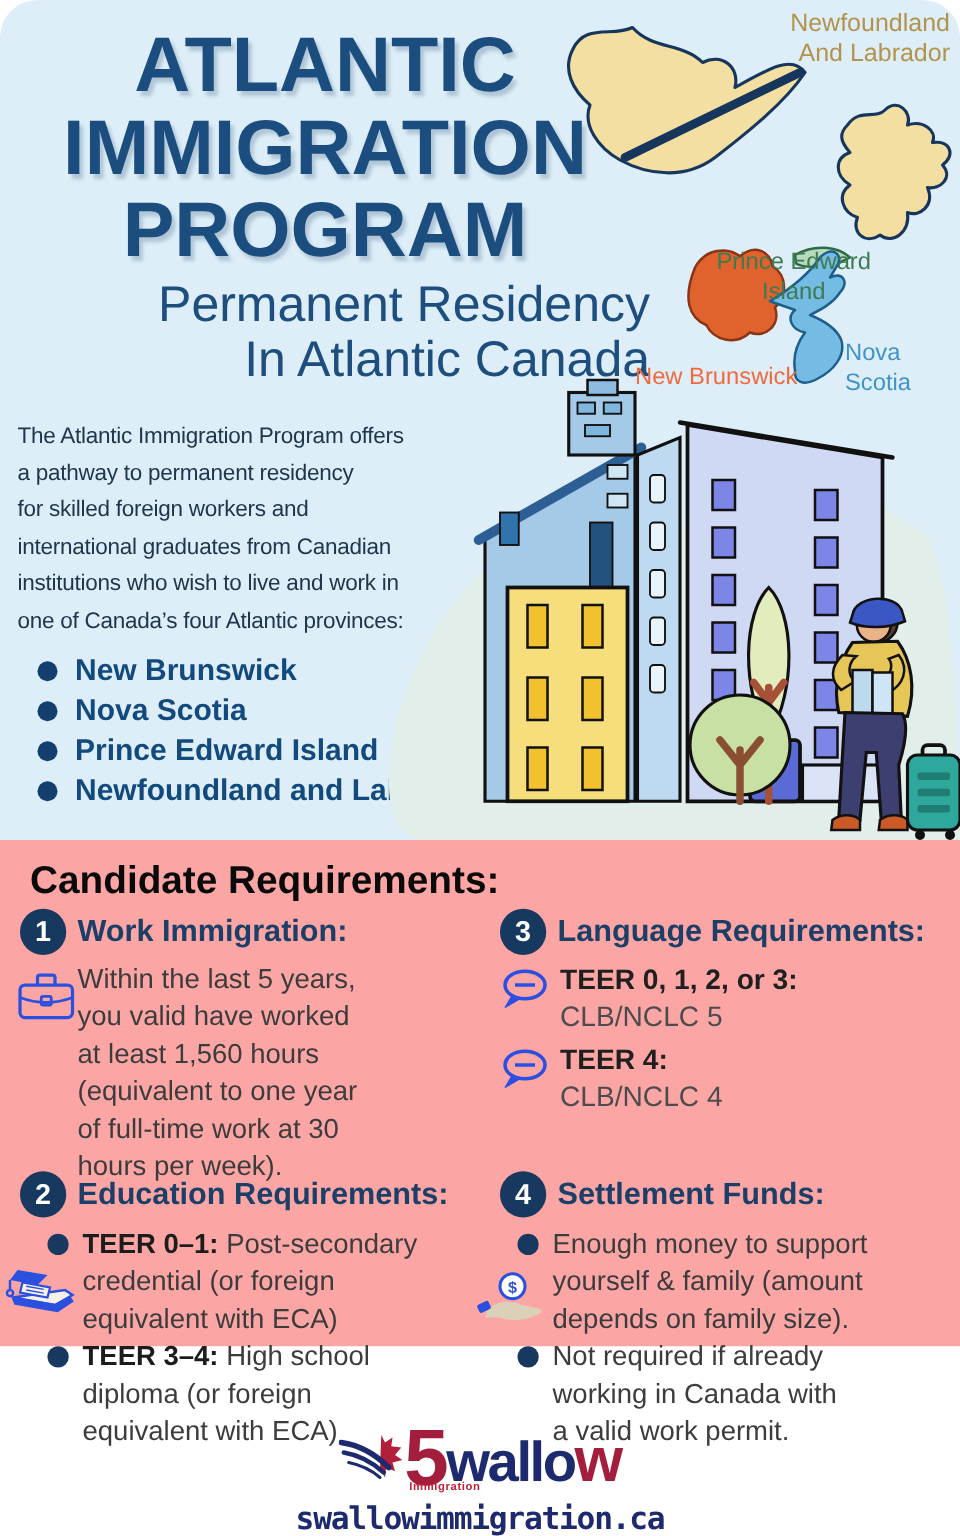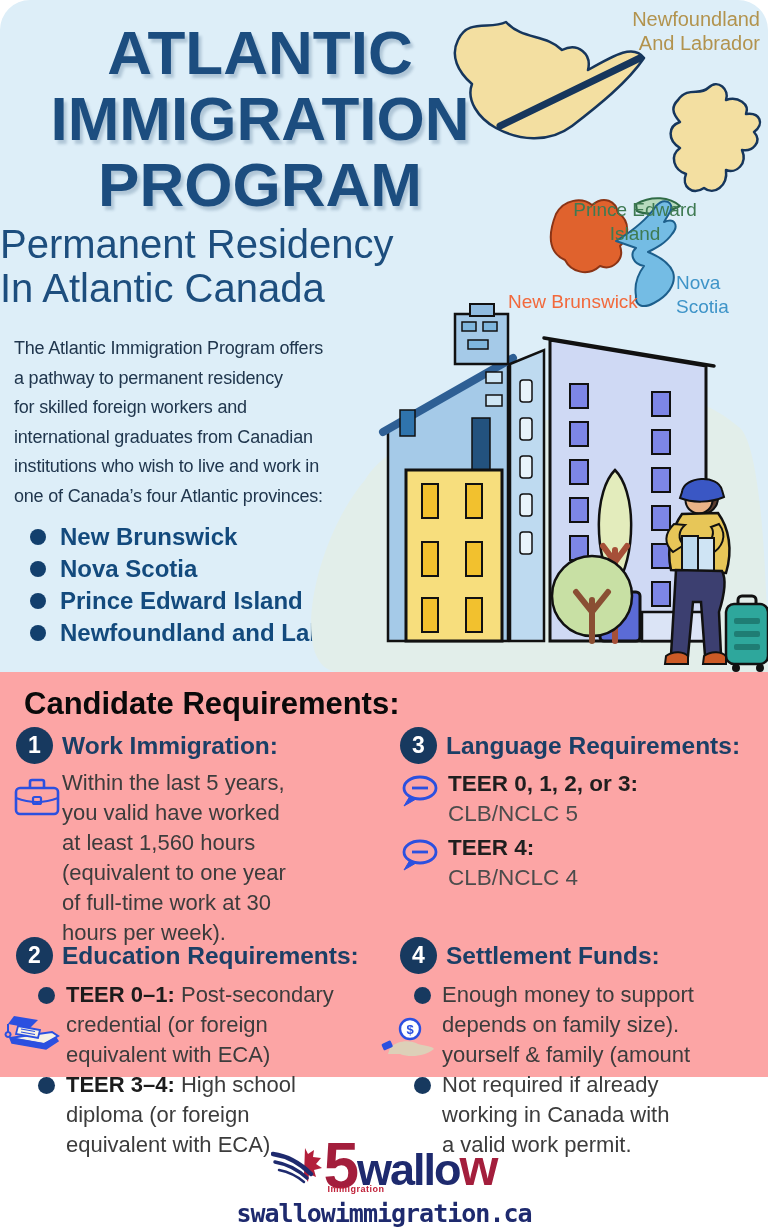--- a/index.html
+++ b/index.html
@@ -9,21 +9,21 @@
     font-family:"Liberation Sans", sans-serif;
     border-radius:30px;
   }
   
   .hero { position:absolute; left:0; top:0; width:768px; height:672px; background:#ddeef8; }
   .title-block { position:absolute; left:0; top:20px; width:520px; text-align:center; }
   .title-line {
     font-size:62px; font-weight:800; line-height:66px; color:#1c4d7f; letter-spacing:0px;
     text-shadow:3px 4px 3px rgba(20,60,100,0.22);
   }
-  .subtitle-block { position:absolute; left:0; top:222px; width:520px; text-align:left; }
+  .subtitle-block { position:absolute; left:0; top:222px; width:520px; text-align:right; }
   .subtitle-line { font-size:40px; line-height:44px; color:#1d4e7e; }
   .map-svg { position:absolute; right:0; top:0; }
   .map-label { position:absolute; font-size:20px; line-height:24px; }
   .lbl-nl { right:8px; top:7px; width:150px; text-align:right; color:#b2934e; }
   .lbl-pei { left:560px; top:178px; width:150px; text-align:center; color:#3e7a52; font-size:19px;margin-top:20px; }
   .lbl-ns { left:676px; top:271px; color:#3e94c8; font-size:19px; }
   .lbl-nb { left:508px; top:290px; color:#f2693c; font-size:19px; }
   .intro-par { position:absolute; left:14px; top:334px; width:400px; }
   .intro-line { font-size:18px; line-height:29.5px; color:#20364d; letter-spacing:-0.2px; }
   .provinces { position:absolute; left:30px; top:521px; list-style:none; }
@@ -287,22 +287,22 @@
       <path d="M10,32 C18,24 30,24 38,28 C46,30 52,30 54,33 C46,40 30,42 20,38 L8,38 Z" fill="#ddd0b8"></path>
       <rect x="2" y="26" width="10" height="7" rx="1.5" transform="rotate(-25 7 29)" fill="#2b50e0"></rect>
       <circle cx="30" cy="13" r="10" fill="#ffffff" stroke="#2b50e0" stroke-width="2.4"></circle>
       <text x="30" y="18" text-anchor="middle" font-size="13" font-weight="bold" fill="#2b50e0" font-family="Liberation Sans, sans-serif">$</text>
     </svg>
     <div class="body-lines" style="left:414px; top:308px; width:340px;">
       <div class="bullet-row">
         <span class="bul-dot"></span>
         <div>
           <div class="body-line">Enough money to support</div>
+          <div class="body-line">yourself &amp; family (amount</div>
           <div class="body-line">depends on family size).</div>
-          <div class="body-line">yourself &amp; family (amount</div>
         </div>
       </div>
       <div class="bullet-row">
         <span class="bul-dot"></span>
         <div>
           <div class="body-line">Not required if already</div>
           <div class="body-line">working in Canada with</div>
           <div class="body-line">a valid work permit.</div>
         </div>
       </div>

